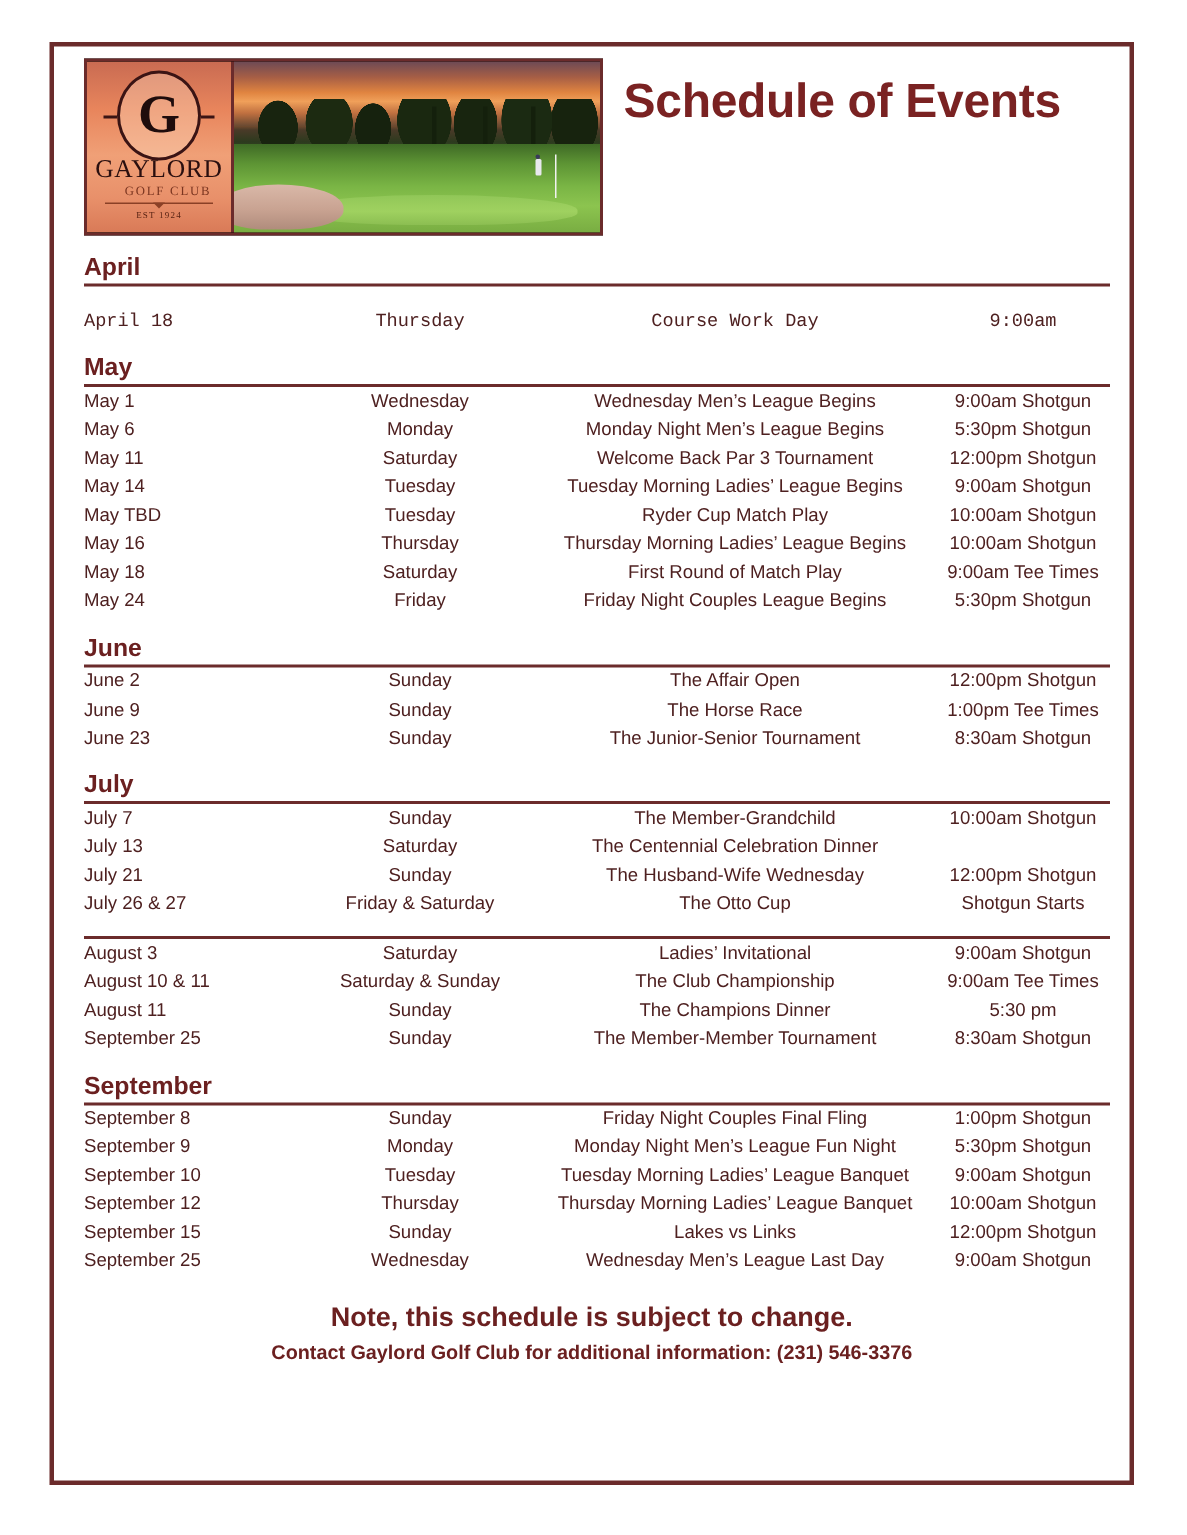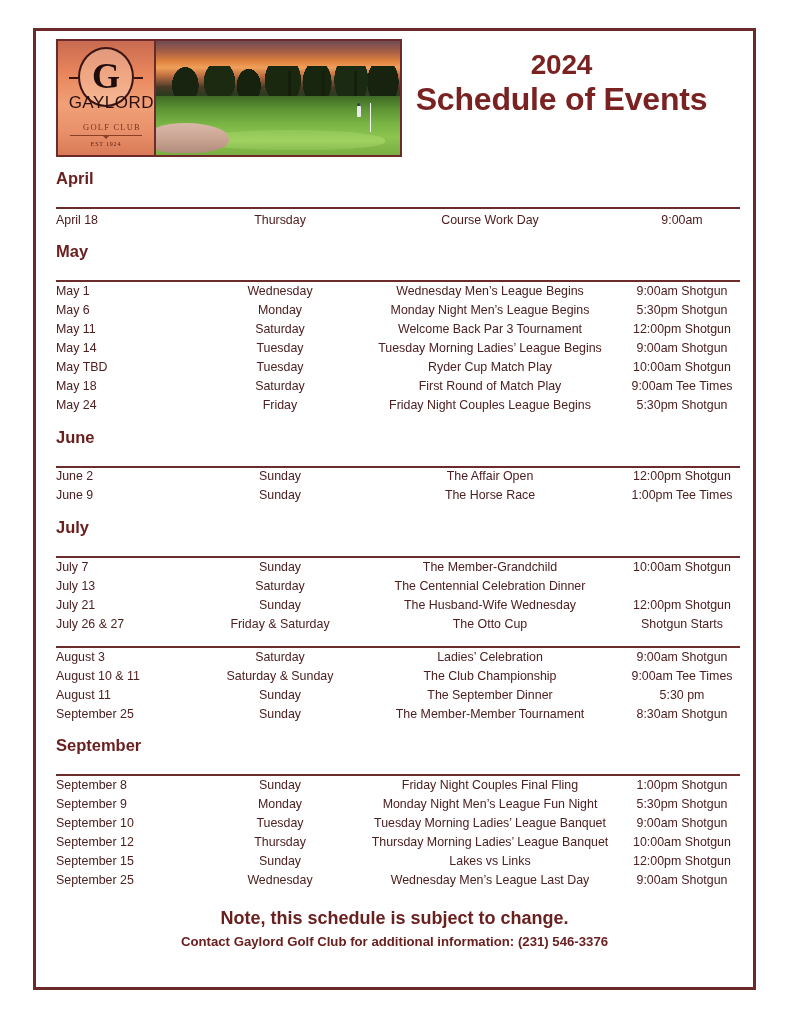--- a/index.html
+++ b/index.html
@@ -100,23 +100,23 @@
     font-family: "Liberation Serif", serif;
     font-size: 36px;
     font-weight: bold;
     color: #1e0c0c;
     line-height: 1;
   }
   .logo-name {
     position: absolute;
     left: 0;
     right: 0;
-    top: 53px;
-    text-align: right;
-    font-family: Liberation Sans, sans-serif;
+    top: 63px;
+    text-align: center;
+    font-family: Liberation Serif, serif;
     font-size: 17px;
     letter-spacing: 0.5px;
     color: #2a0f0f;
     line-height: 1;
   }
   .logo-sub {
     position: absolute;
     left: 12px;
     right: 0;
     top: 82px;
@@ -234,21 +234,21 @@
   .schedule { margin-top: 8px; }
 
   .month-block { margin-bottom: 12px; }
   .month-block:last-of-type { margin-bottom: 0; }
 
   .month-name {
     font-size: 16.5px;
     font-weight: bold;
     color: #6b2020;
     padding-left: 2px;
-    margin-bottom: 19px;
+    margin-bottom: 1px;
     line-height: 1.15;
   }
   .month-rule {
     height: 2px;
     background: #6b2b2b;
     width: 684px;
     margin-left: 2px;
   }
 
   table.rows {
@@ -263,21 +263,21 @@
     padding: 1.6px 0 1.6px 0;
     line-height: 1.28;
     white-space: nowrap;
     overflow: hidden;
   }
   td.c-date  { width: 148px; text-align: left; padding-left: 3px; }
   td.c-day   { width: 152px; text-align: center; }
   td.c-event { width: 268px; text-align: center; }
   td.c-time  { width: 116px; text-align: center; }
 
-  .month-block:first-child table.rows td { padding-top: 4px; }
+  .month-block:first-child table.rows td { padding-top: 16px; font-family: Liberation Mono, monospace; }
 
   
   .footer {
     margin-top: 14px;
     text-align: center;
     color: #6b2020;
   }
   .footer-line1 {
     font-size: 18px;
     font-weight: bold;
@@ -320,21 +320,20 @@
             <div class="ph-green-inner"></div>
           </div>
           <div class="ph-bunker"></div>
           <div class="ph-flagstick"></div>
           <div class="ph-golfer-head"></div>
           <div class="ph-golfer-body"></div>
         </div>
       </div>
 
       <div class="title-block">
-        <div class="title-year">2024</div>
         <div class="title-main">Schedule of Events</div>
       </div>
     </div>
 
     <div class="schedule">
         <div class="month-block">
           <div class="month-name">April</div>
           <div class="month-rule"></div>
           <table class="rows">
             <tbody>
@@ -376,20 +375,26 @@
                 <td class="c-event">Tuesday Morning Ladies’ League Begins</td>
                 <td class="c-time">9:00am Shotgun</td>
               </tr>
               <tr>
                 <td class="c-date">May TBD</td>
                 <td class="c-day">Tuesday</td>
                 <td class="c-event">Ryder Cup Match Play</td>
                 <td class="c-time">10:00am Shotgun</td>
               </tr>
               <tr>
+                <td class="c-date">May 16</td>
+                <td class="c-day">Thursday</td>
+                <td class="c-event">Thursday Morning Ladies’ League Begins</td>
+                <td class="c-time">10:00am Shotgun</td>
+              </tr>
+              <tr>
                 <td class="c-date">May 18</td>
                 <td class="c-day">Saturday</td>
                 <td class="c-event">First Round of Match Play</td>
                 <td class="c-time">9:00am Tee Times</td>
               </tr>
               <tr>
                 <td class="c-date">May 24</td>
                 <td class="c-day">Friday</td>
                 <td class="c-event">Friday Night Couples League Begins</td>
                 <td class="c-time">5:30pm Shotgun</td>
@@ -407,20 +412,26 @@
                 <td class="c-day">Sunday</td>
                 <td class="c-event">The Affair Open</td>
                 <td class="c-time">12:00pm Shotgun</td>
               </tr>
               <tr>
                 <td class="c-date">June 9</td>
                 <td class="c-day">Sunday</td>
                 <td class="c-event">The Horse Race</td>
                 <td class="c-time">1:00pm Tee Times</td>
               </tr>
+              <tr>
+                <td class="c-date">June 23</td>
+                <td class="c-day">Sunday</td>
+                <td class="c-event">The Junior-Senior Tournament</td>
+                <td class="c-time">8:30am Shotgun</td>
+              </tr>
             </tbody>
           </table>
         </div>
         <div class="month-block">
           <div class="month-name">July</div>
           <div class="month-rule"></div>
           <table class="rows">
             <tbody>
               <tr>
                 <td class="c-date">July 7</td>
@@ -449,33 +460,33 @@
             </tbody>
           </table>
         </div>
         <div class="month-block">
           <div class="month-rule"></div>
           <table class="rows">
             <tbody>
               <tr>
                 <td class="c-date">August 3</td>
                 <td class="c-day">Saturday</td>
-                <td class="c-event">Ladies’ Celebration</td>
+                <td class="c-event">Ladies’ Invitational</td>
                 <td class="c-time">9:00am Shotgun</td>
               </tr>
               <tr>
                 <td class="c-date">August 10 &amp; 11</td>
                 <td class="c-day">Saturday &amp; Sunday</td>
                 <td class="c-event">The Club Championship</td>
                 <td class="c-time">9:00am Tee Times</td>
               </tr>
               <tr>
                 <td class="c-date">August 11</td>
                 <td class="c-day">Sunday</td>
-                <td class="c-event">The September Dinner</td>
+                <td class="c-event">The Champions Dinner</td>
                 <td class="c-time">5:30 pm</td>
               </tr>
               <tr>
                 <td class="c-date">September 25</td>
                 <td class="c-day">Sunday</td>
                 <td class="c-event">The Member-Member Tournament</td>
                 <td class="c-time">8:30am Shotgun</td>
               </tr>
             </tbody>
           </table>

